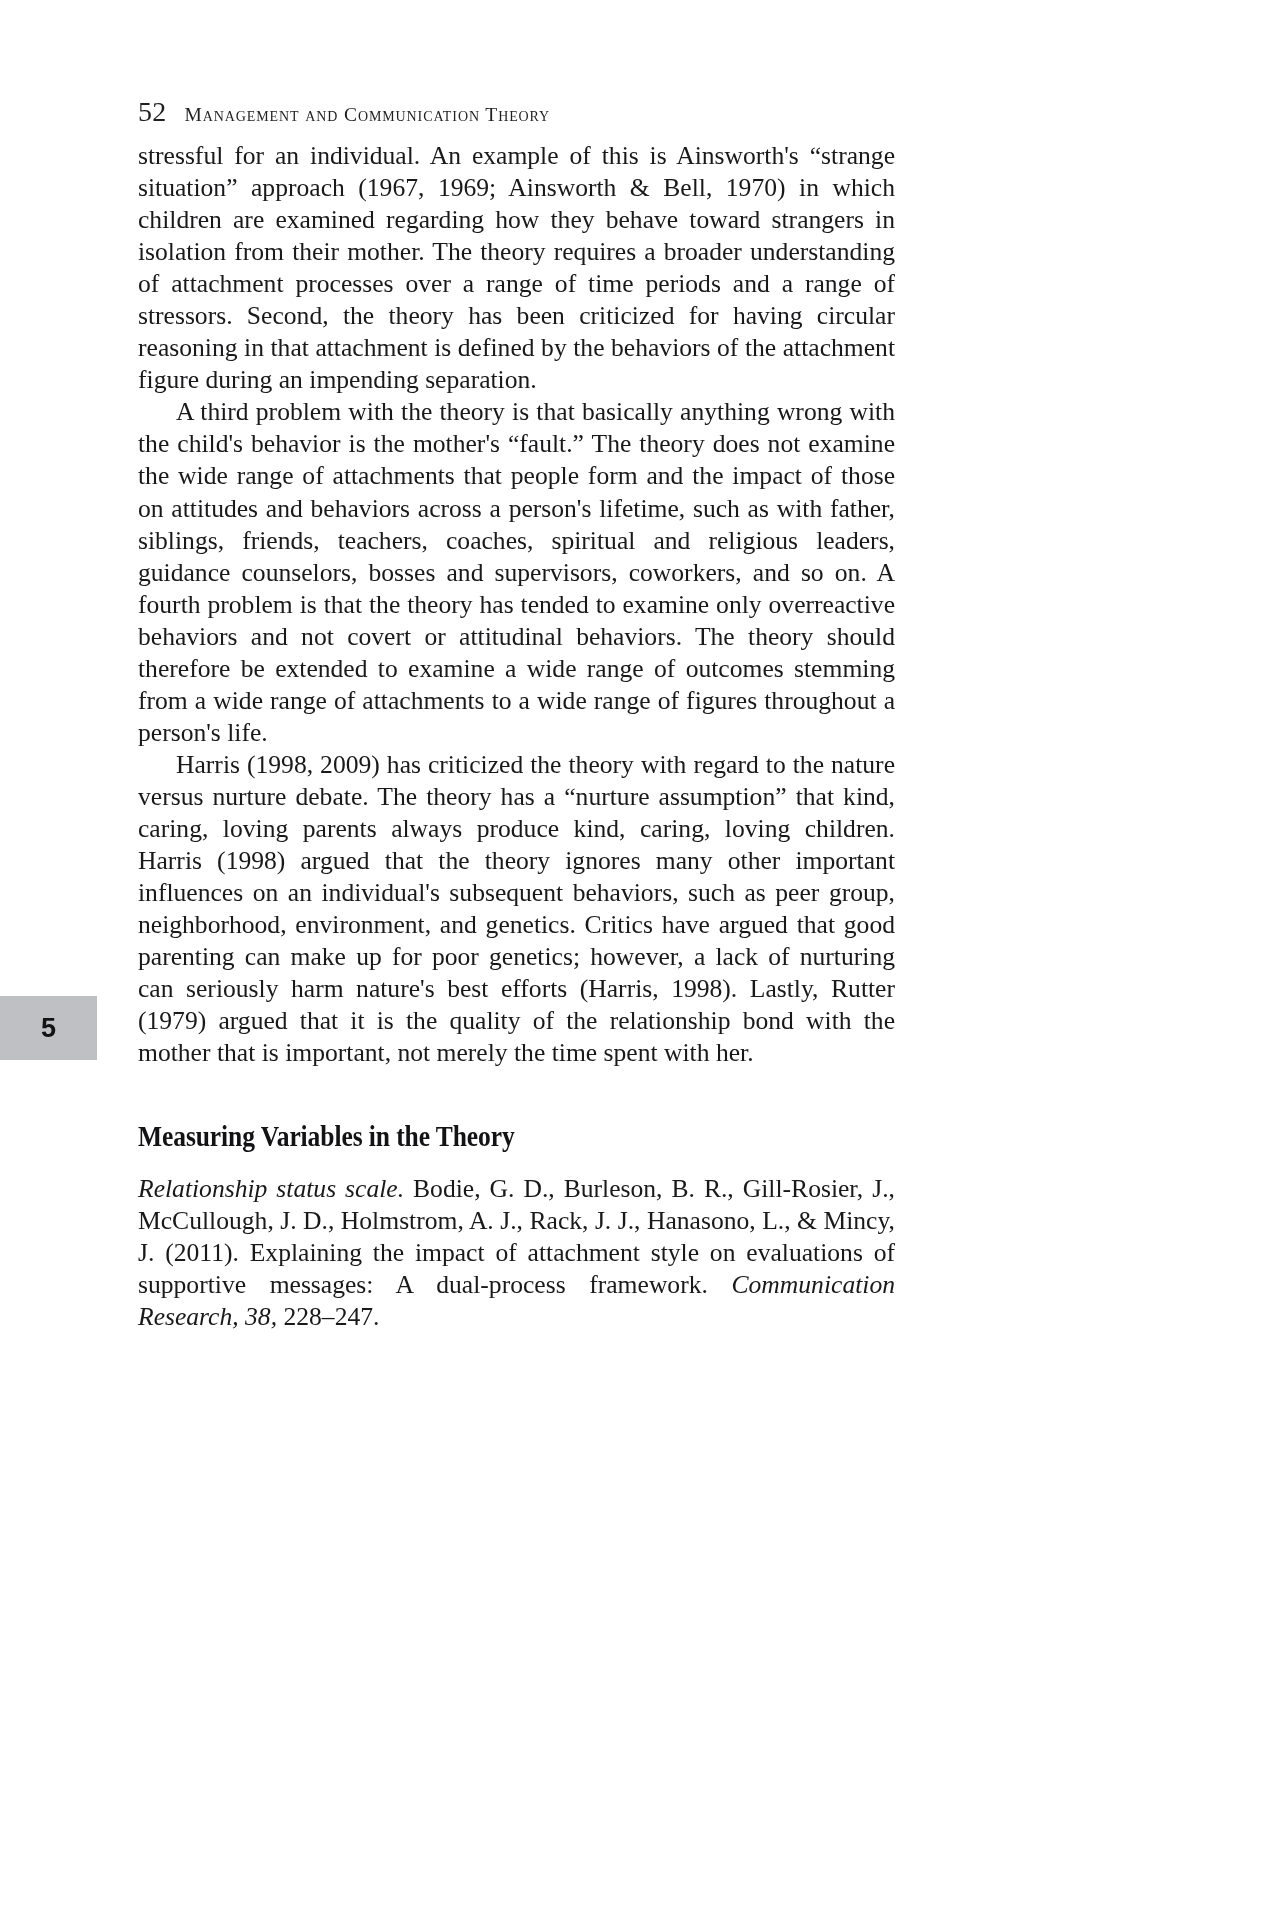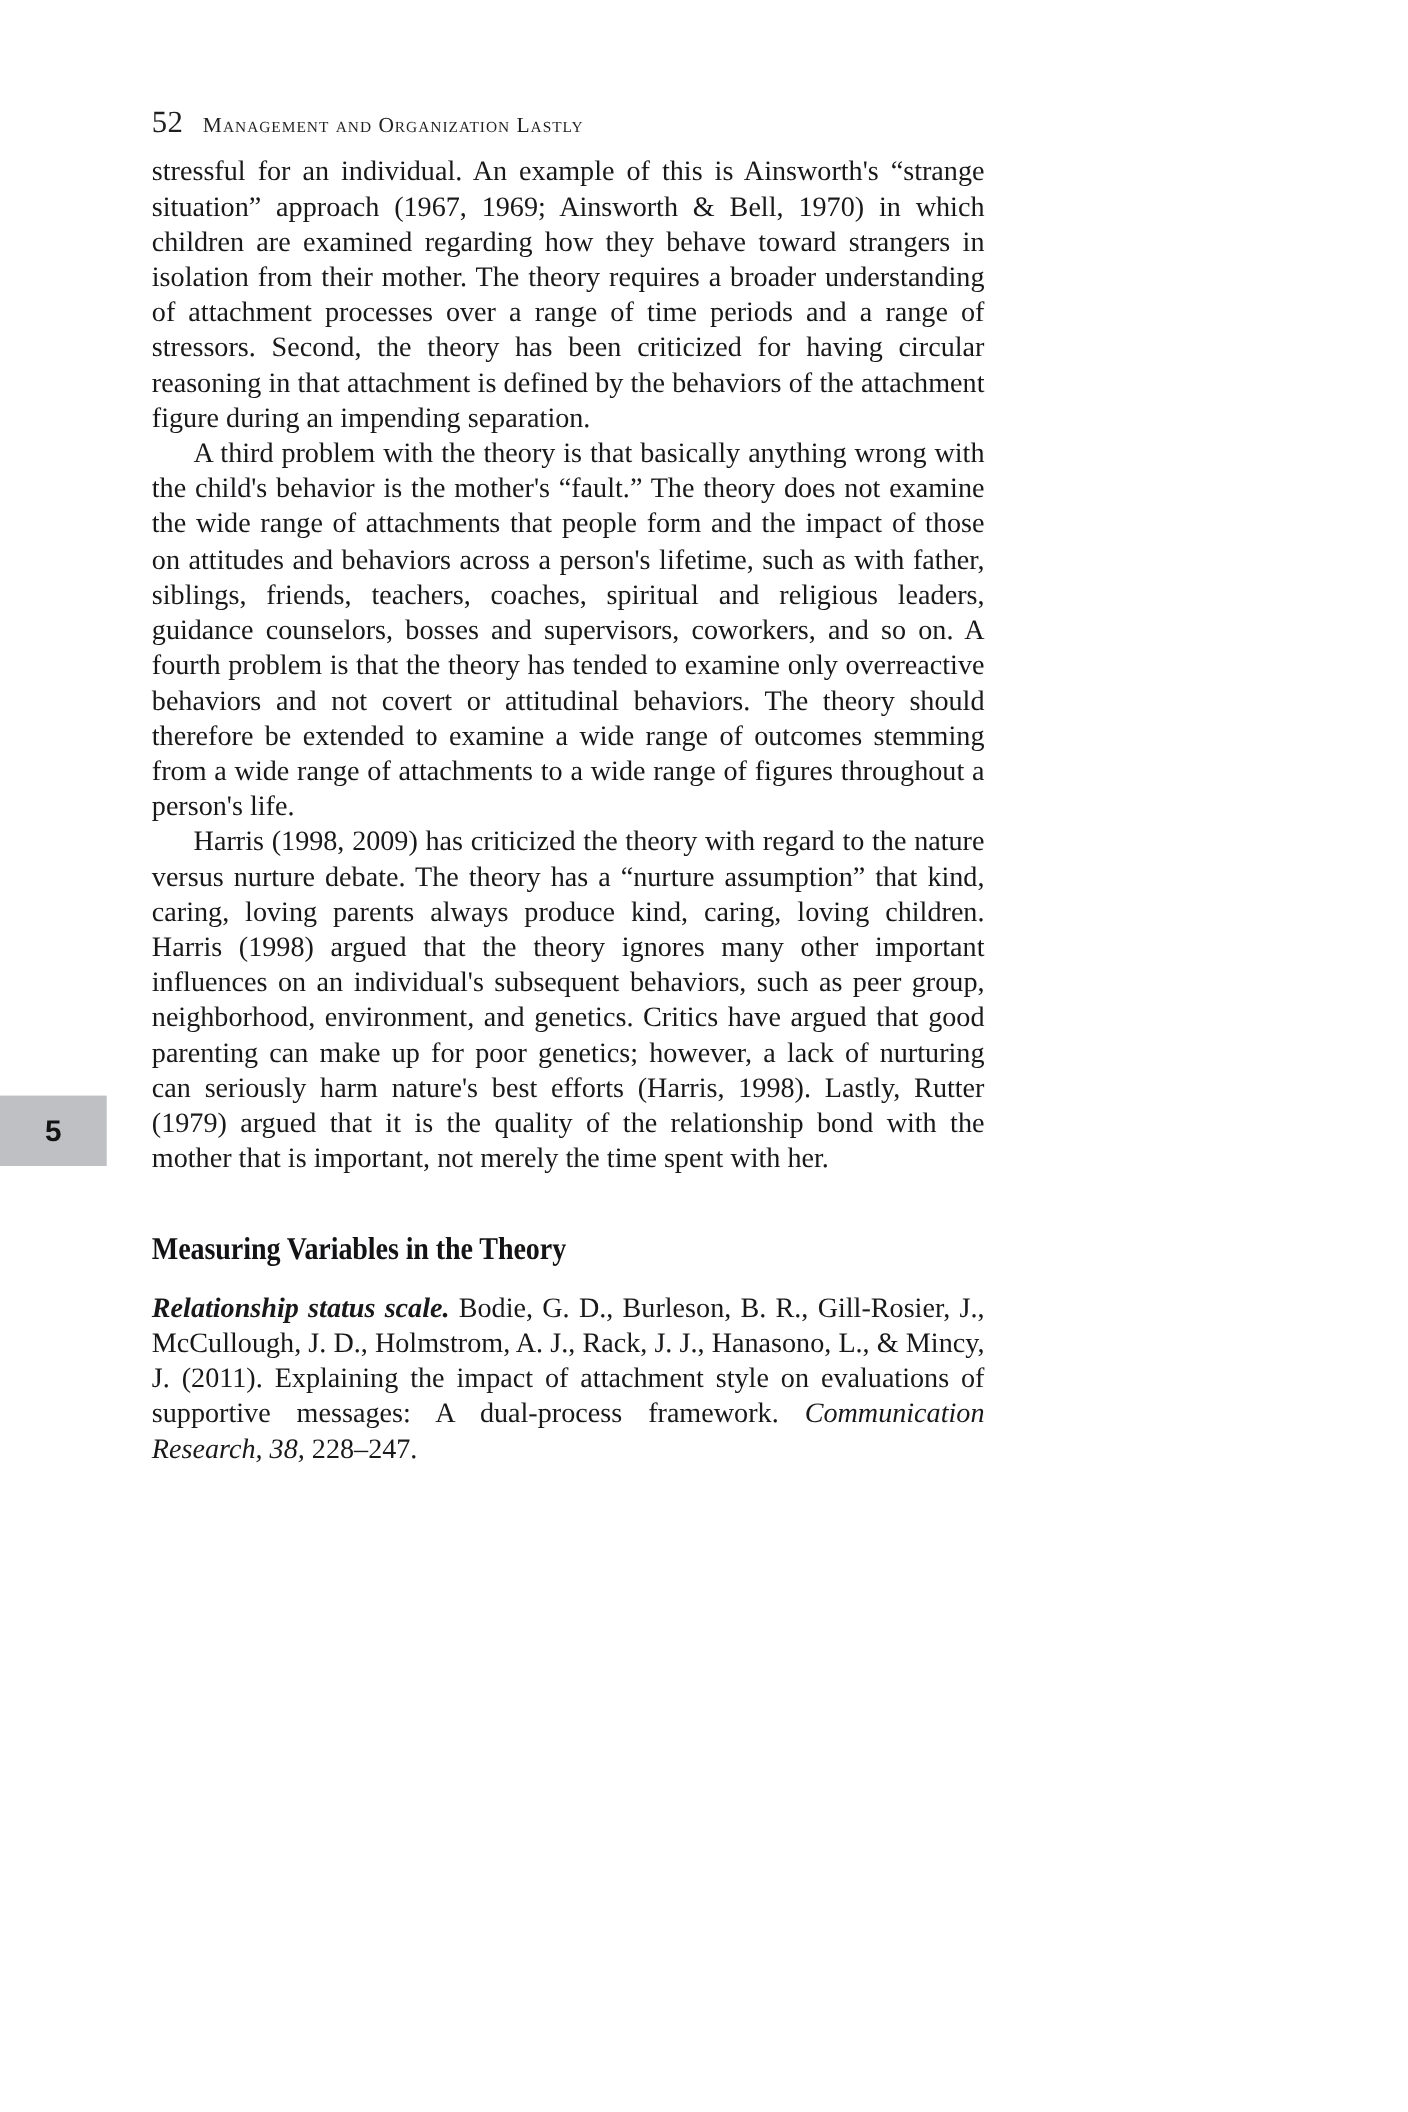--- a/index.html
+++ b/index.html
@@ -97,40 +97,40 @@
   }
 
   .ref-par {
     margin: 0;
     font-size: 25.6px;
     line-height: 32.05px;
     text-align: justify;
     color: #19191b;
   }
   .ref-lead {
-    font-weight: bold;
+    font-weight: normal;
     font-style: italic;
   }
   .ref-journal { font-style: italic; }
 
   .gap-before-heading { height: 52px; }
   .gap-after-heading { height: 20px; }
 </style>
 </head>
 <body>
 
 <div class="page">
 
   <div class="chapter-tab">
     <span class="chapter-tab-number">5</span>
   </div>
 
   <div class="running-head">
     <span class="folio">52</span>
-    <span class="running-title">Management and Organization Lastly</span>
+    <span class="running-title">Management and Communication Theory</span>
   </div>
 
   <div class="text-column">
 
     <p class="body-par">stressful for an individual. An example of this is Ainsworth's “strange situation” approach (1967, 1969; Ainsworth &amp; Bell, 1970) in which children are examined regarding how they behave toward strangers in isolation from their mother. The theory requires a broader understanding of attachment processes over a range of time periods and a range of stressors. Second, the theory has been criticized for having circular reasoning in that attachment is defined by the behaviors of the attachment figure during an impending separation.</p>
 
     <p class="body-par indent">A third problem with the theory is that basically anything wrong with the child's behavior is the mother's “fault.” The theory does not examine the wide range of attachments that people form and the impact of those on attitudes and behaviors across a person's lifetime, such as with father, siblings, friends, teachers, coaches, spiritual and religious leaders, guidance counselors, bosses and supervisors, coworkers, and so on. A fourth problem is that the theory has tended to examine only overreactive behaviors and not covert or attitudinal behaviors. The theory should therefore be extended to examine a wide range of outcomes stemming from a wide range of attachments to a wide range of figures throughout a person's life.</p>
 
     <p class="body-par indent">Harris (1998, 2009) has criticized the theory with regard to the nature versus nurture debate. The theory has a “nurture assumption” that kind, caring, loving parents always produce kind, caring, loving children. Harris (1998) argued that the theory ignores many other important influences on an individual's subsequent behaviors, such as peer group, neighborhood, environment, and genetics. Critics have argued that good parenting can make up for poor genetics; however, a lack of nurturing can seriously harm nature's best efforts (Harris, 1998). Lastly, Rutter (1979) argued that it is the quality of the relationship bond with the mother that is important, not merely the time spent with her.</p>
 

